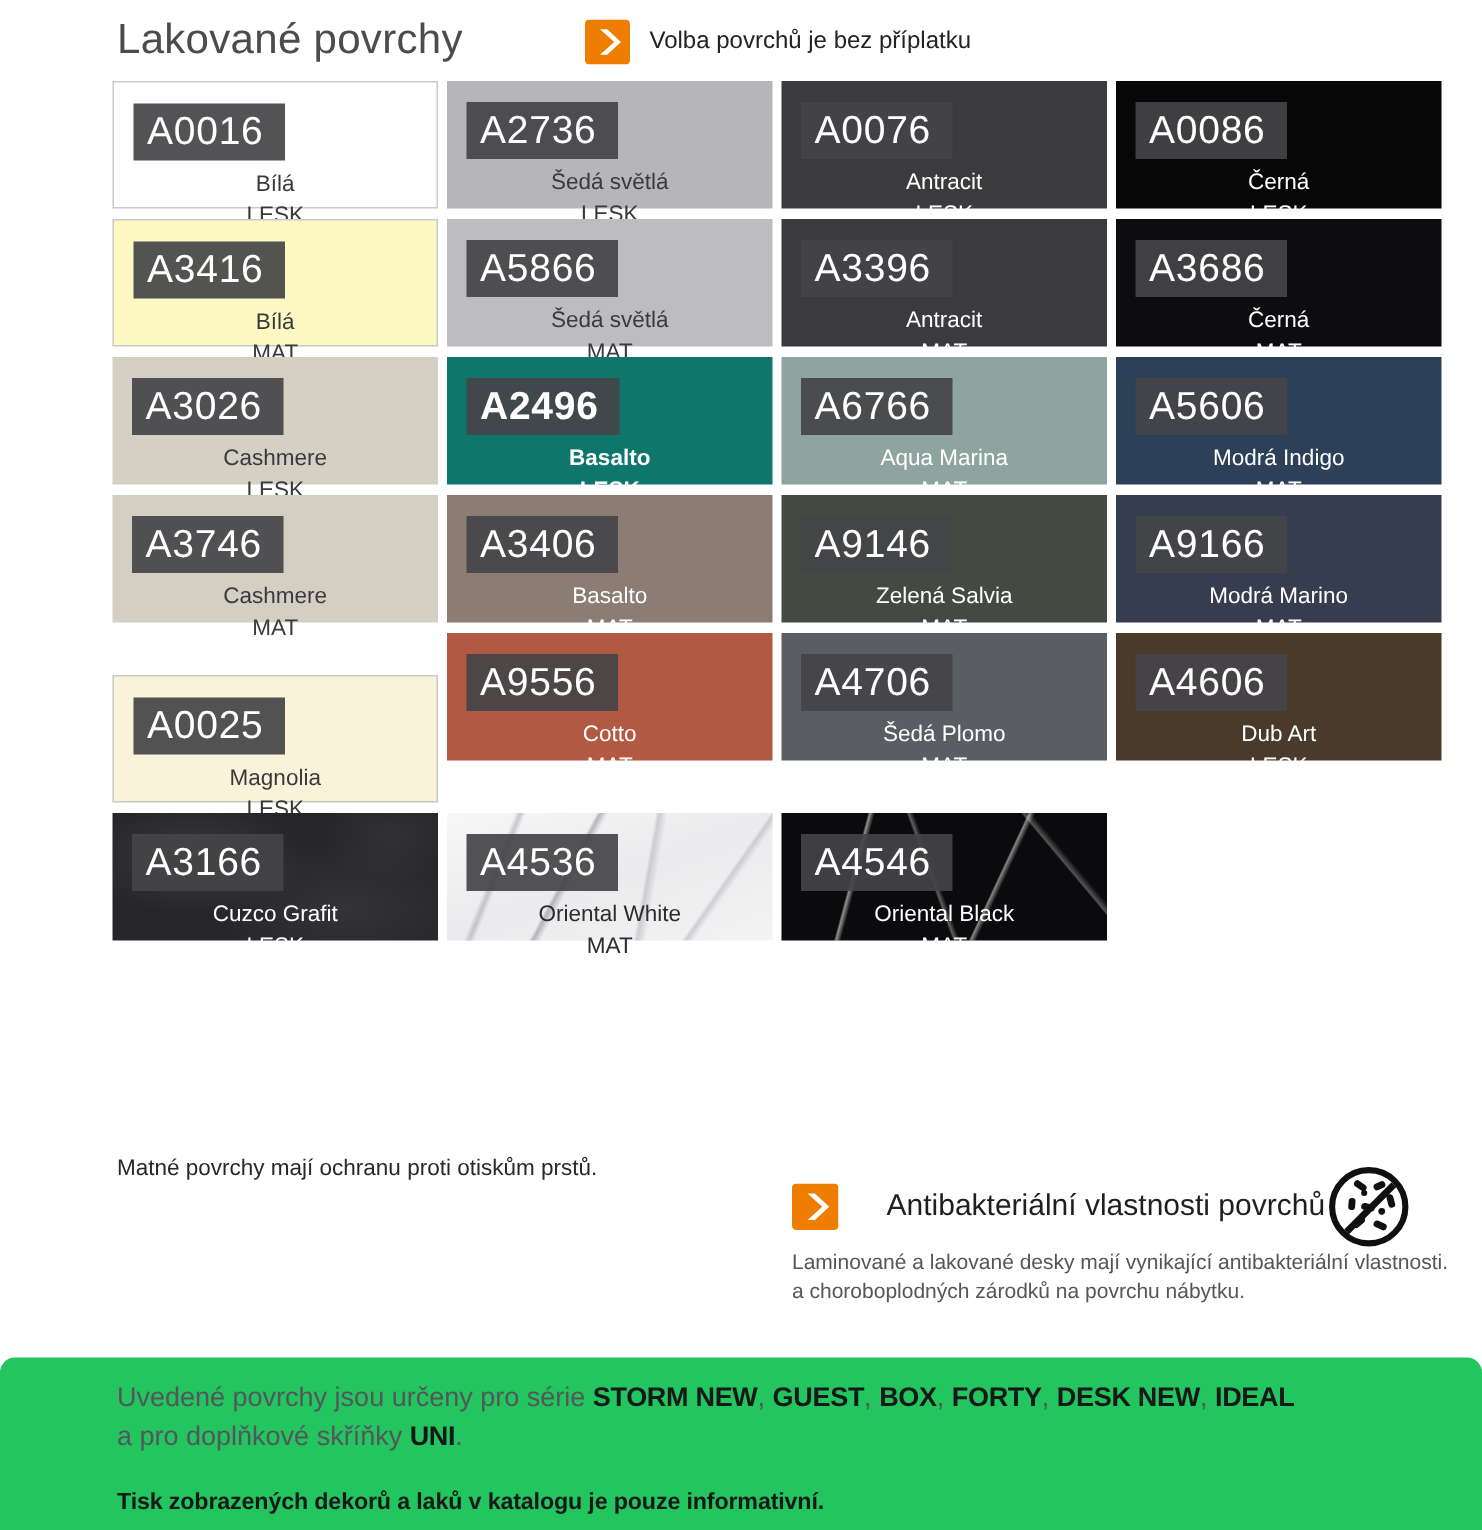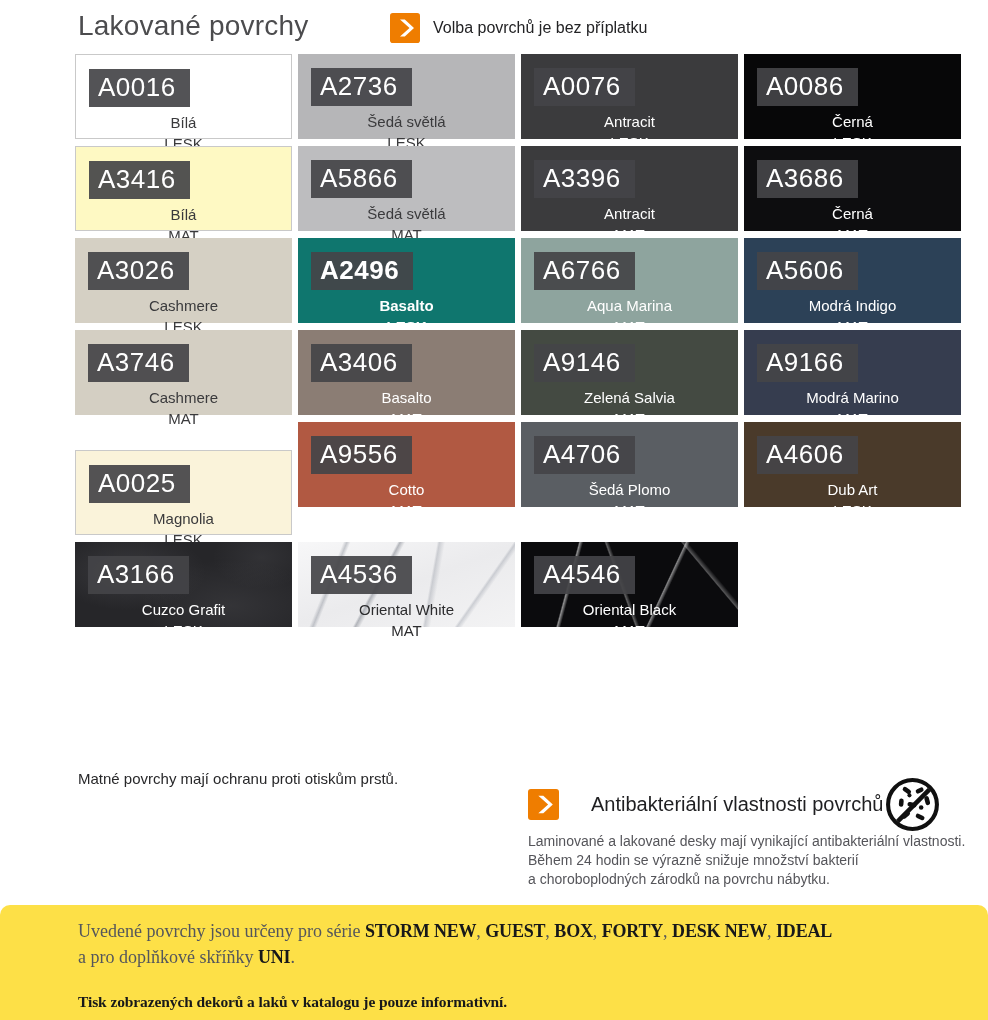--- a/index.html
+++ b/index.html
@@ -66,22 +66,22 @@
   .antibac{position:absolute;left:528px;top:789px;width:460px;}
   .antibac-head{display:flex;align-items:center;gap:32px;}
   .antibac-head .arrow-ico{width:31px;height:31px;}
   .antibac-title{font-size:20px;color:#1f1f21;}
   .antibac-text{margin-top:12px;font-size:14px;line-height:19px;color:#55555a;}
   .no-bact{position:absolute;left:884px;top:776px;width:57px;height:57px;}
 
   
   .footer-box{
     position:absolute;left:0;right:0;top:905px;bottom:0;
-    background:#fde047;border-radius:10px 10px 0 0;
-    box-sizing:border-box;padding:13px 40px 0 78px;font-family:Liberation Serif, serif;
+    background:#22c55e;border-radius:10px 10px 0 0;
+    box-sizing:border-box;padding:13px 40px 0 78px;
   }
   .footer-main{font-size:18px;line-height:26px;color:#54565c;}
   .footer-main .b{font-weight:700;color:#17181a;letter-spacing:-.2px;}
   .footer-disclaimer{margin-top:23px;font-size:15.5px;font-weight:700;color:#17181a;letter-spacing:-.1px;}
 </style>
 </head>
 <body>
 
 <div class="page">
 
@@ -287,21 +287,20 @@
   <div class="antibac">
     <div class="antibac-head">
       <svg class="arrow-ico" viewBox="0 0 30 30">
         <rect width="30" height="30" rx="2.8" fill="#ef7d00"></rect>
         <path d="M10 6.5 L19.5 15 L10 23.5 L14.8 23.5 L24 15 L14.8 6.5 Z" fill="#ffffff"></path>
       </svg>
       <span class="antibac-title">Antibakteriální vlastnosti povrchů</span>
     </div>
     <div class="antibac-text">
       <div>Laminované a lakované desky mají vynikající antibakteriální vlastnosti.</div>
-      <div>Během 24 hodin se výrazně snižuje množství bakterií</div>
       <div>a choroboplodných zárodků na povrchu nábytku.</div>
     </div>
   </div>
 
   <svg class="no-bact" viewBox="0 0 56 56">
     <circle cx="28" cy="28" r="24" fill="none" stroke="#101010" stroke-width="4"></circle>
     <line x1="13.5" y1="44.5" x2="44.5" y2="13.5" stroke="#101010" stroke-width="4.5"></line>
     <g fill="#101010">
       <rect x="18" y="12" width="9" height="4.5" rx="2.2" transform="rotate(35 22.5 14.2)"></rect>
       <rect x="31" y="12" width="8" height="4.5" rx="2.2" transform="rotate(-25 35 14.2)"></rect>

